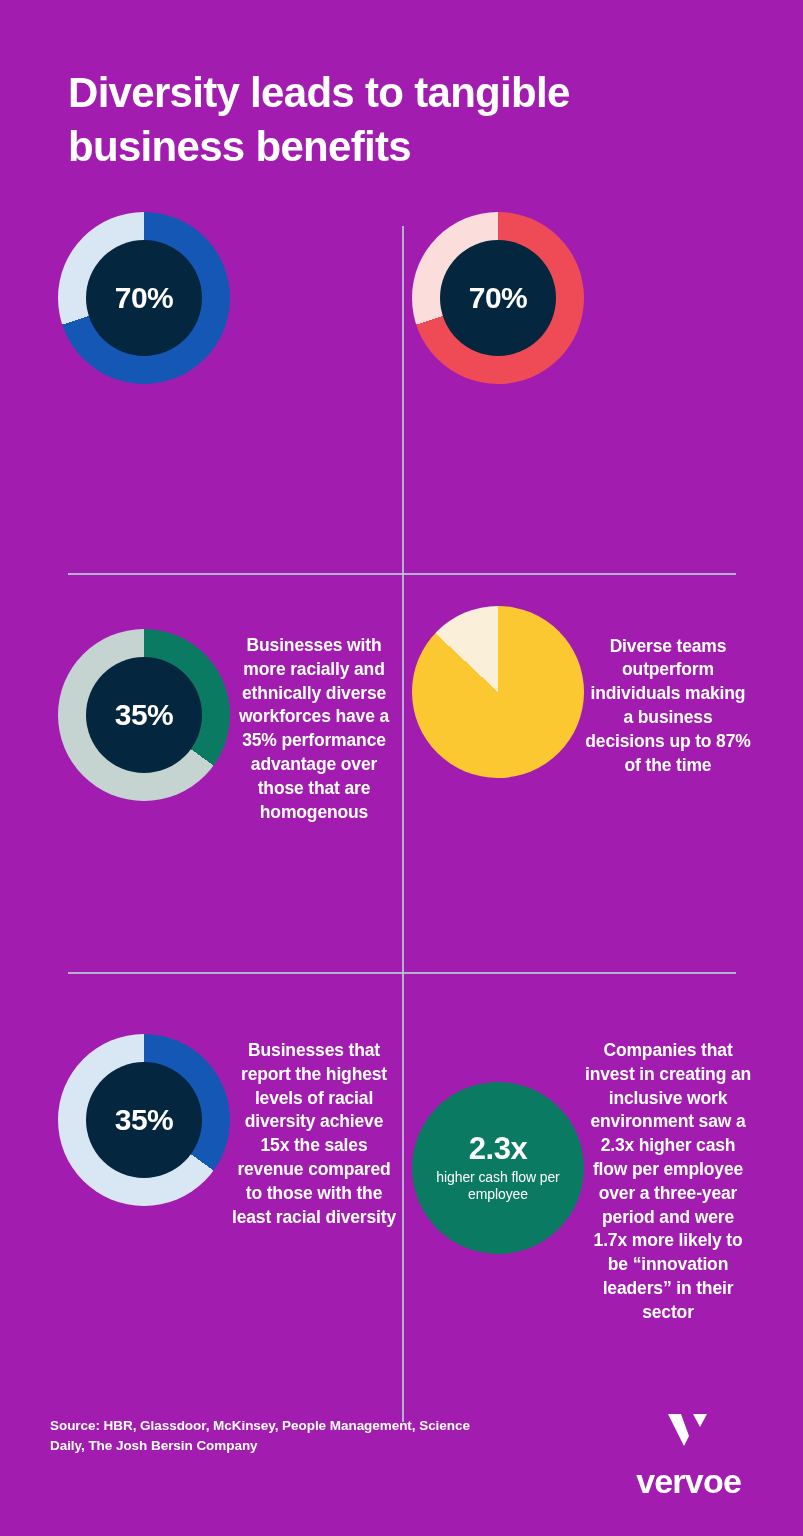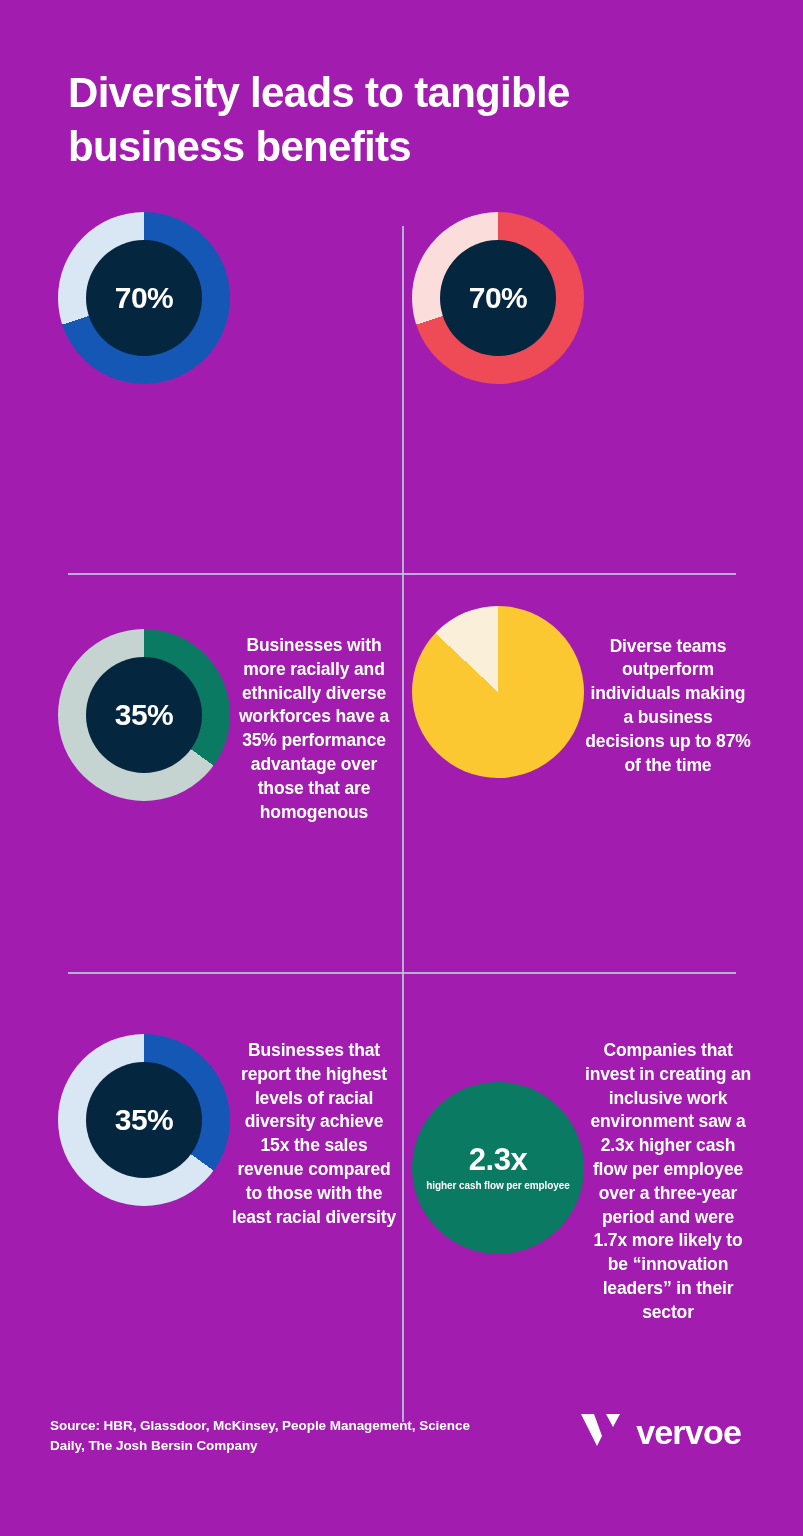--- a/index.html
+++ b/index.html
@@ -85,22 +85,22 @@
   }
   .solid-value {
     color:#ffffff;
     font-size:31px;
     font-weight:bold;
     letter-spacing:-0.5px;
     line-height:1.1;
   }
   .solid-sub {
     color:#ffffff;
-    font-size:10px;
-    font-weight:bold;
+    font-size:14px;
+    font-weight:normal;
     line-height:1.25;
     text-align:center;
     margin-top:3px;
     letter-spacing:-0.1px;
   }
 
   
   .caption {
     margin-top:28px;
     width:300px;
@@ -142,20 +142,21 @@
     font-weight:bold;
     line-height:1.45;
     letter-spacing:-0.05px;
   }
   .logo {
     position:absolute;
     right:62px; top:8px;
     display:flex;
     align-items:center;
     gap:12px;
+    flex-direction:column;
   }
   .logo-mark { display:block; }
   .logo-text {
     color:#ffffff;
     font-size:34px;
     font-weight:bold;
     letter-spacing:-0.8px;
     line-height:1;
   }
 </style>

